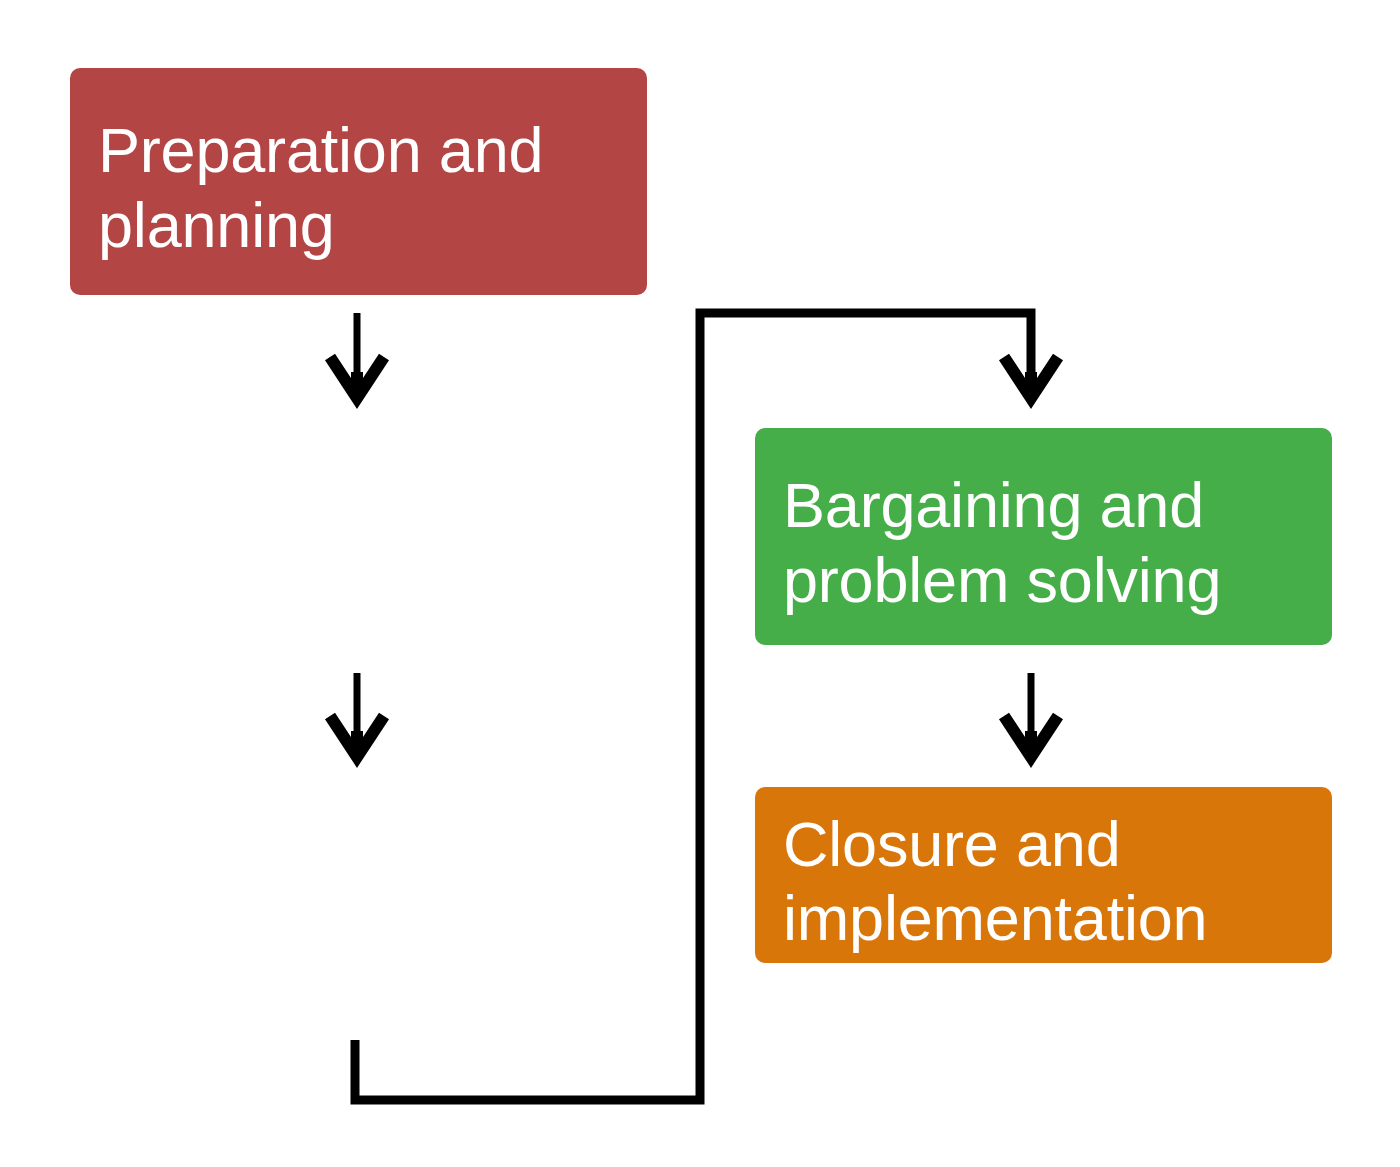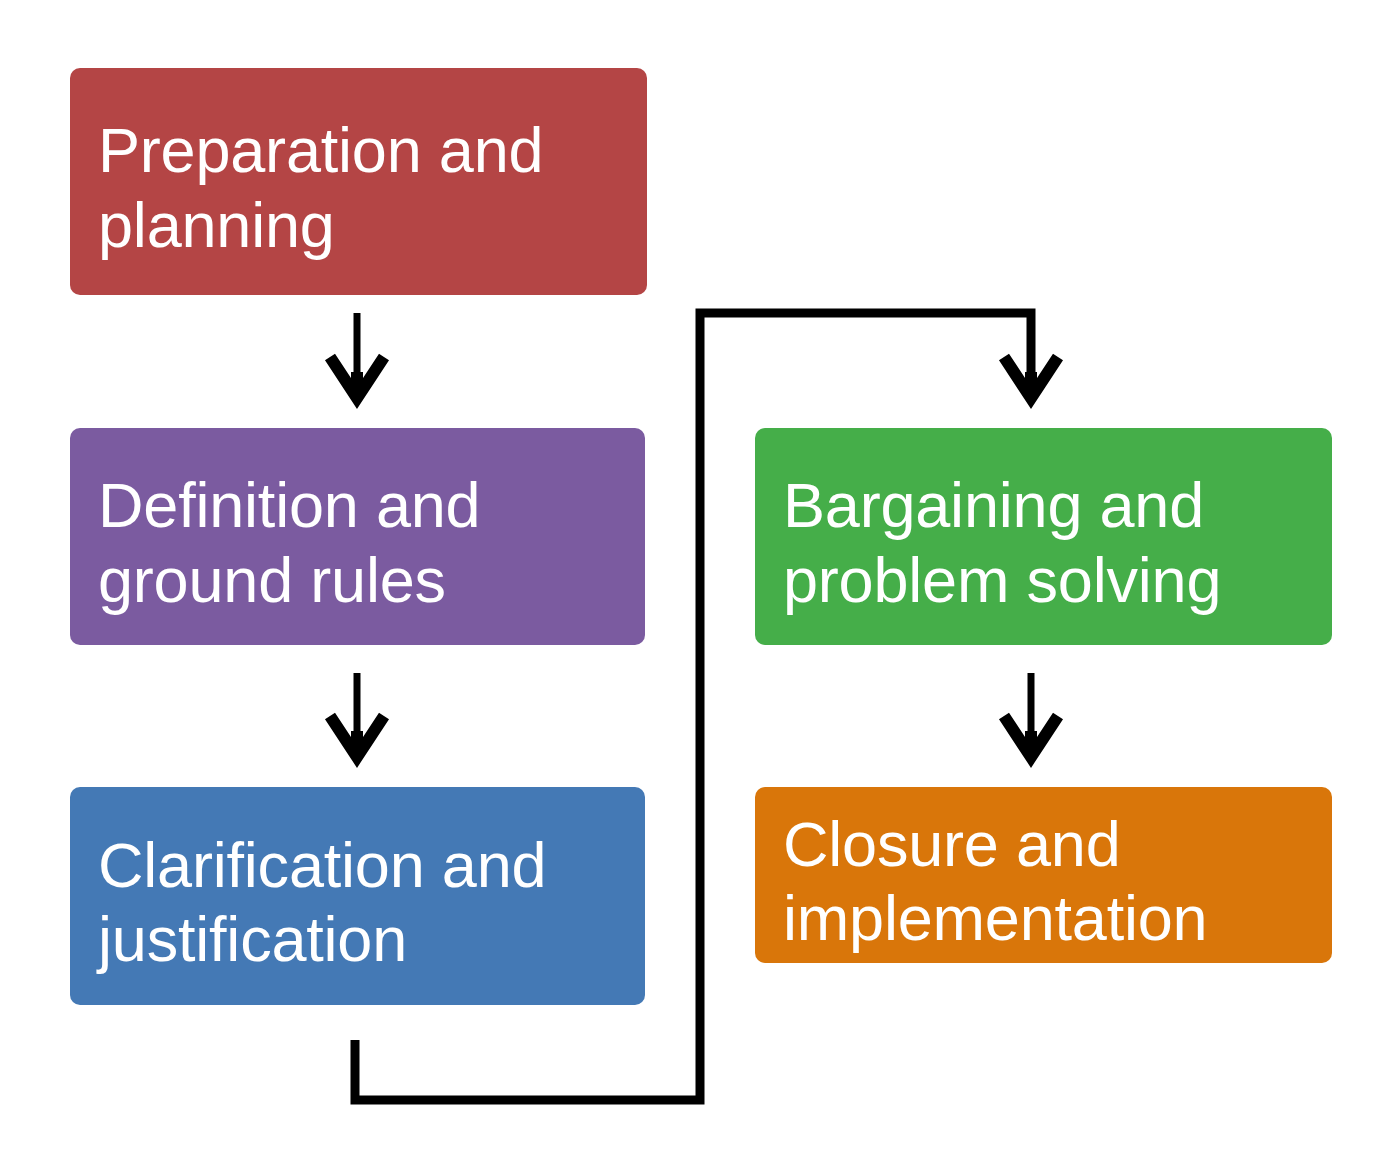--- a/index.html
+++ b/index.html
@@ -77,29 +77,21 @@
       <path d="M 1031 372 L 1031 398" stroke="#000000" stroke-width="12"></path>
     </g>
 
   </svg>
 
   <div class="node" id="node-preparation" style="left: 70px; top: 68px; width: 577px; height: 227px; background: rgb(180, 69, 69); color: rgb(255, 255, 255);">
     <span class="node-label">Preparation and
 planning</span>
   </div>
 
-  <div class="node" id="node-definition" style="left: 70px; top: 428px; width: 575px; height: 217px; background: rgb(123, 91, 160); color: rgb(255, 255, 255);">
-    <span class="node-label">Definition and
-ground rules</span>
-  </div>
 
-  <div class="node" id="node-clarification" style="left: 70px; top: 787px; width: 575px; height: 218px; background: rgb(68, 121, 181); color: rgb(255, 255, 255);">
-    <span class="node-label">Clarification and
-justification</span>
-  </div>
 
   <div class="node" id="node-bargaining" style="left: 755px; top: 428px; width: 577px; height: 217px; background: rgb(69, 174, 73); color: rgb(255, 255, 255);">
     <span class="node-label">Bargaining and
 problem solving</span>
   </div>
 
   <div class="node" id="node-closure" style="left: 755px; top: 787px; width: 577px; height: 176px; background: rgb(217, 118, 10); color: rgb(255, 255, 255);">
     <span class="node-label">Closure and
 implementation</span>
   </div>

